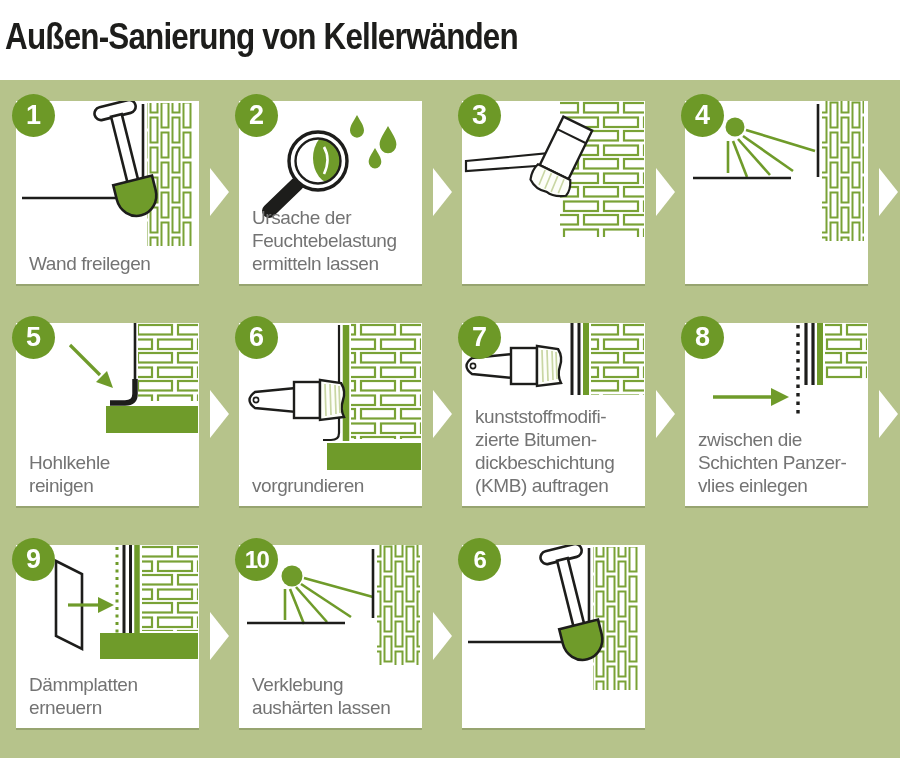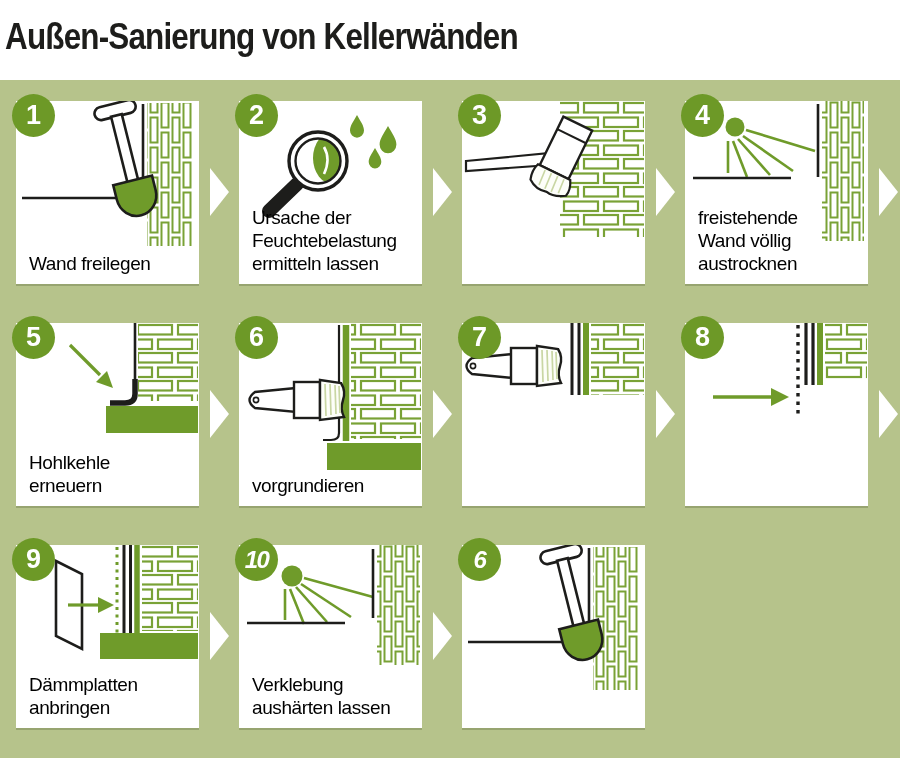--- a/index.html
+++ b/index.html
@@ -8,26 +8,26 @@
   
   .header{position:absolute;top:0;left:0;width:900px;height:59px;background:#ffffff;}
   .title{margin:0;padding:16px 0 0 6px;font-size:37px;font-weight:bold;color:#1d1d1b;
          letter-spacing:-1px;transform:scaleX(.85);transform-origin:0 50%;white-space:nowrap;}
   
   .field{position:absolute;top:80px;left:0;width:900px;height:678px;background:#b6c38b;}
   .grid{position:relative;display:grid;grid-template-columns:repeat(4,183px);grid-auto-rows:183px;
         column-gap:40px;row-gap:39px;padding:21px 0 0 16px;}
   .cell{position:relative;background:#ffffff;box-shadow:0 2px 0 rgba(60,70,30,.25);}
   .art{position:absolute;left:0;top:0;width:183px;height:183px;}
-  .label{position:absolute;left:13px;bottom:9px;font-size:19px;line-height:23px;color:#000000;
+  .label{position:absolute;left:13px;bottom:9px;font-size:19px;line-height:23px;color:#737373;
          letter-spacing:-0.4px;white-space:pre-line;z-index:3;}
   .badge{position:absolute;left:-4px;top:-7px;width:43px;height:43px;border-radius:50%;
          background:#6d9927;color:#ffffff;font-weight:bold;font-size:27px;line-height:43px;
          text-align:center;z-index:4;}
-  .badge.two{font-size:24px;letter-spacing:-1.5px;font-style:italic;}
+  .badge.two{font-size:24px;letter-spacing:-1.5px;}
   .chev{position:absolute;top:67px;right:-30px;width:0;height:0;z-index:2;
         border-top:24px solid transparent;border-bottom:24px solid transparent;
         border-left:19px solid #ffffff;}
   .defs{position:absolute;width:0;height:0;}
 </style>
 </head>
 <body>
 
 <svg class="defs" aria-hidden="true">
   <defs>
@@ -140,38 +140,35 @@
             <line x1="61" y1="29" x2="130" y2="50"></line>
             <line x1="58" y1="35" x2="108" y2="70"></line>
             <line x1="53" y1="38" x2="85" y2="74"></line>
             <line x1="48" y1="40" x2="62" y2="76"></line>
             <line x1="43" y1="40" x2="43" y2="72"></line>
           </g>
           <line x1="8" y1="77" x2="106" y2="77" stroke="#1d1d1b" stroke-width="2.6"></line>
           <line x1="133" y1="3" x2="133" y2="76" stroke="#1d1d1b" stroke-width="2.6"></line>
           <rect x="137" y="0" width="42" height="140" fill="url(#bS)"></rect>
         </svg>
-        <div class="label">freistehende
-Wand völlig
-austrocknen</div>
         <span class="chev"></span>
       </div>
 
       <div class="cell">
         <span class="badge">5</span>
         <svg class="art" viewBox="0 0 183 183">
           <rect x="122" y="0" width="60" height="78" fill="url(#bF)"></rect>
           <line x1="119" y1="0" x2="119" y2="60" stroke="#1d1d1b" stroke-width="2.6"></line>
           <path d="M119,56 L119,71 Q119,80 109,80 L94,80" fill="none" stroke="#1d1d1b" stroke-width="5.5"></path>
           <rect x="90" y="83" width="92" height="27" fill="#6f9b2a"></rect>
           <line x1="54" y1="22" x2="84" y2="52" stroke="#6f9b2a" stroke-width="3.2"></line>
           <polygon points="97,65 80,59 91,48" fill="#6f9b2a"></polygon>
         </svg>
         <div class="label">Hohlkehle
-erneuern</div>
+reinigen</div>
         <span class="chev"></span>
       </div>
 
       <div class="cell">
         <span class="badge">6</span>
         <svg class="art" viewBox="0 0 183 183">
           <rect x="112" y="0" width="70" height="116" fill="url(#bF)"></rect>
           <line x1="107" y1="2" x2="107" y2="118" stroke="#6f9b2a" stroke-width="6.5"></line>
           <path d="M100,2 L100,110 Q100,117 92,117 L84,117" fill="none" stroke="#1d1d1b" stroke-width="2.2"></path>
           <rect x="88" y="120" width="94" height="27" fill="#6f9b2a"></rect>
@@ -183,52 +180,59 @@
 
       <div class="cell">
         <span class="badge">7</span>
         <svg class="art" viewBox="0 0 183 183">
           <line x1="110" y1="0" x2="110" y2="72" stroke="#1d1d1b" stroke-width="3"></line>
           <line x1="117" y1="0" x2="117" y2="72" stroke="#1d1d1b" stroke-width="3"></line>
           <line x1="124" y1="0" x2="124" y2="72" stroke="#6f9b2a" stroke-width="6"></line>
           <rect x="129" y="0" width="53" height="72" fill="url(#bF)"></rect>
           <use href="#symBrush" transform="translate(-6,-34)"></use>
         </svg>
+        <div class="label">kunststoffmodifi-
+zierte Bitumen-
+dickbeschichtung
+(KMB) auftragen</div>
         <span class="chev"></span>
       </div>
 
       <div class="cell">
         <span class="badge">8</span>
         <svg class="art" viewBox="0 0 183 183">
           <line x1="113" y1="2" x2="113" y2="92" stroke="#1d1d1b" stroke-width="3.4" stroke-dasharray="3.5 5"></line>
           <line x1="121" y1="0" x2="121" y2="62" stroke="#1d1d1b" stroke-width="3.2"></line>
           <line x1="128" y1="0" x2="128" y2="62" stroke="#1d1d1b" stroke-width="3.2"></line>
           <line x1="135" y1="0" x2="135" y2="62" stroke="#6f9b2a" stroke-width="6"></line>
           <rect x="140" y="0" width="42" height="56" fill="url(#bF)"></rect>
           <line x1="28" y1="74" x2="86" y2="74" stroke="#6f9b2a" stroke-width="3.4"></line>
           <polygon points="104,74 86,65 86,83" fill="#6f9b2a"></polygon>
         </svg>
+        <div class="label">zwischen die
+Schichten Panzer-
+vlies einlegen</div>
         <span class="chev"></span>
       </div>
 
       <div class="cell">
         <span class="badge">9</span>
         <svg class="art" viewBox="0 0 183 183">
           <line x1="101" y1="2" x2="101" y2="92" stroke="#6f9b2a" stroke-width="3" stroke-dasharray="3 4.5"></line>
           <line x1="108" y1="0" x2="108" y2="88" stroke="#1d1d1b" stroke-width="3"></line>
           <line x1="114.5" y1="0" x2="114.5" y2="88" stroke="#1d1d1b" stroke-width="3"></line>
           <line x1="121" y1="0" x2="121" y2="88" stroke="#6f9b2a" stroke-width="5.5"></line>
           <rect x="126" y="0" width="56" height="86" fill="url(#bF)"></rect>
           <rect x="84" y="88" width="98" height="26" fill="#6f9b2a"></rect>
           <polygon points="40,16 66,29 66,104 40,91" fill="#fff" stroke="#1d1d1b" stroke-width="2.6"></polygon>
           <line x1="52" y1="60" x2="82" y2="60" stroke="#6f9b2a" stroke-width="3.2"></line>
           <polygon points="98,60 82,52 82,68" fill="#6f9b2a"></polygon>
         </svg>
         <div class="label">Dämmplatten
-anbringen</div>
+erneuern</div>
         <span class="chev"></span>
       </div>
 
       <div class="cell">
         <span class="badge two">10</span>
         <svg class="art" viewBox="0 0 183 183">
           <circle cx="53" cy="31" r="10.5" fill="#6f9b2a"></circle>
           <g stroke="#6f9b2a" stroke-width="2.6">
             <line x1="65" y1="33" x2="134" y2="52"></line>
             <line x1="62" y1="39" x2="112" y2="72"></line>

